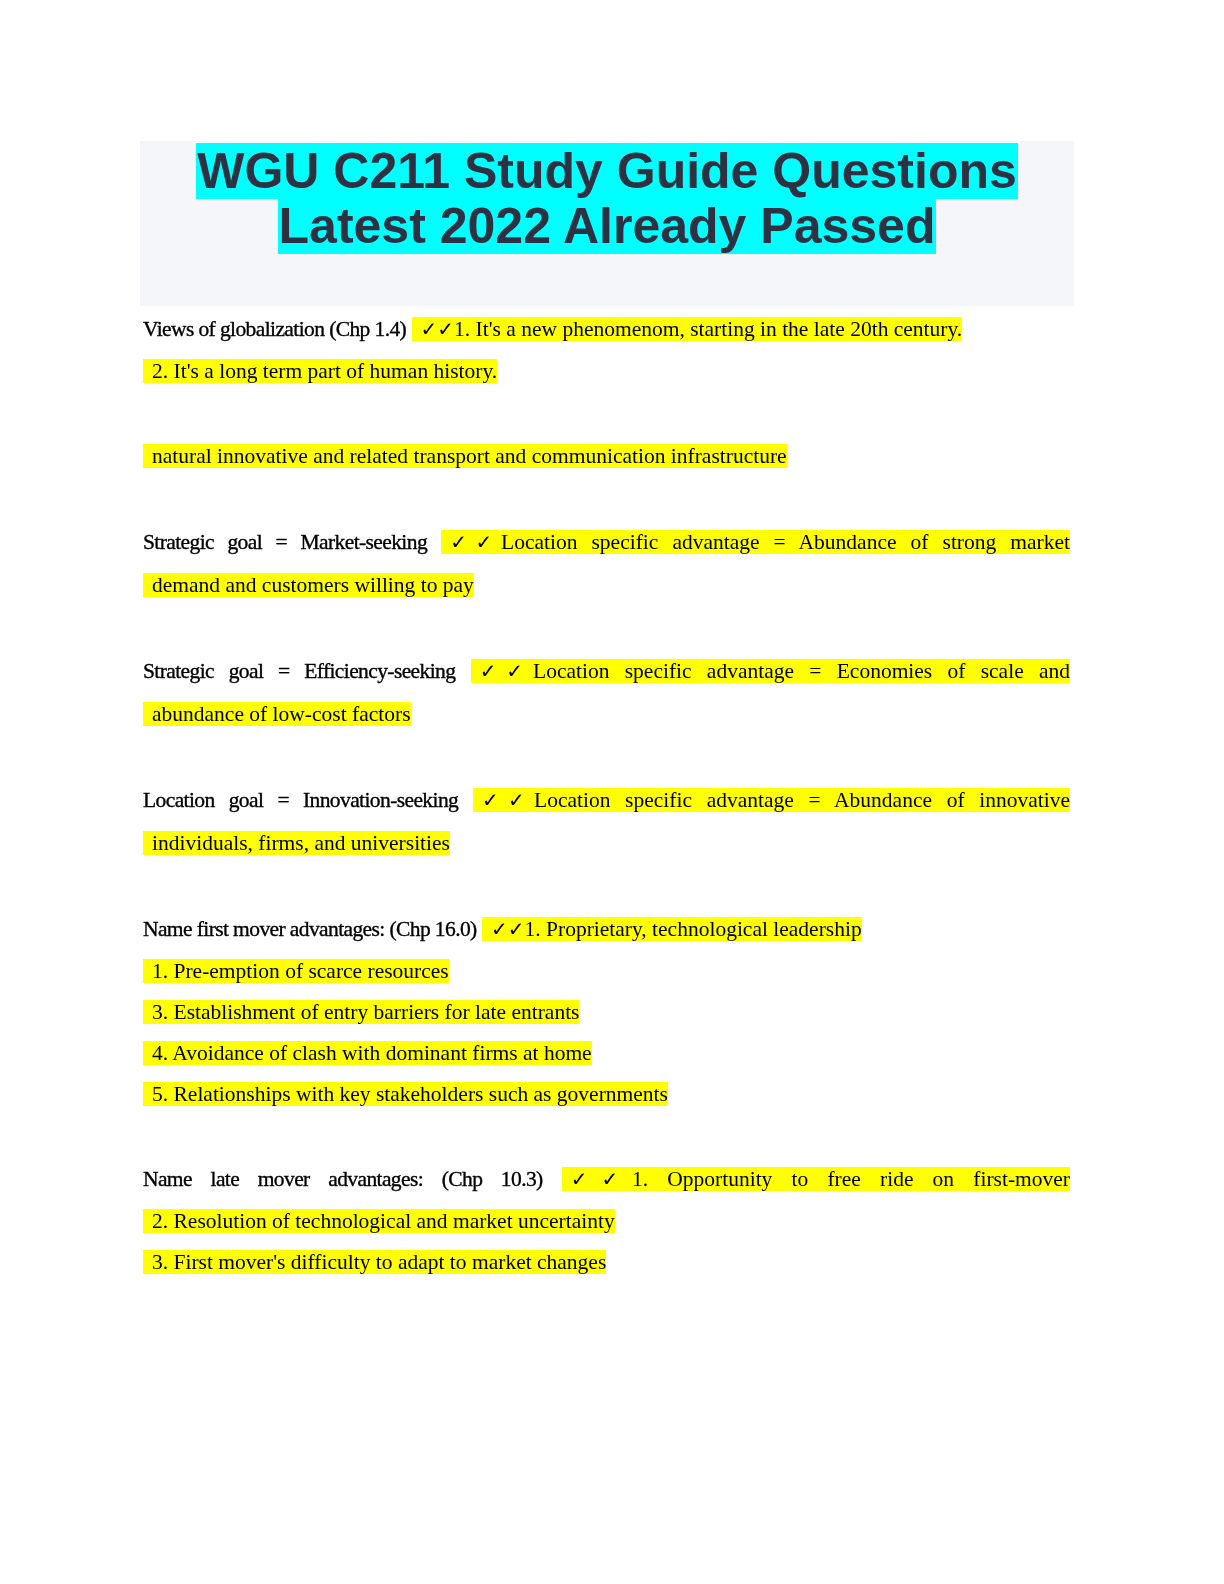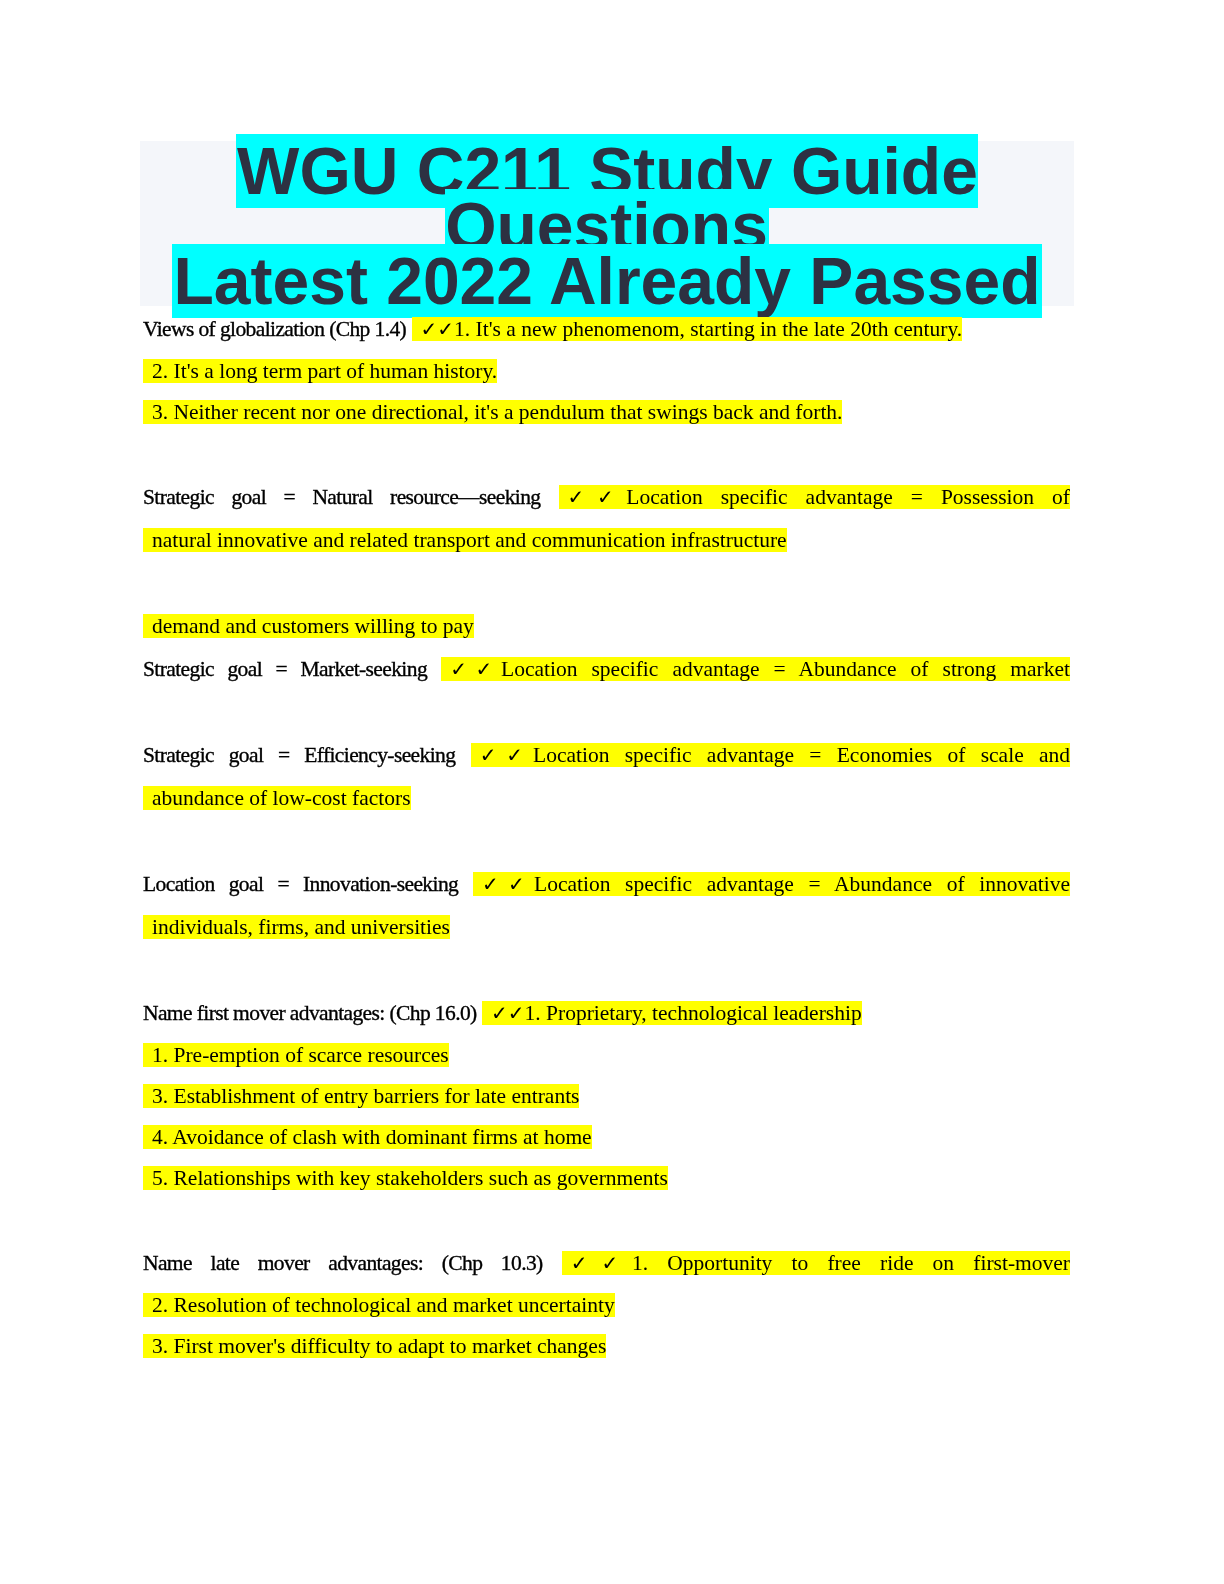--- a/index.html
+++ b/index.html
@@ -3,21 +3,21 @@
   <meta charset="utf-8">
   <style>
     html, body { margin: 0; padding: 0; background: #ffffff; }
     body { width: 1224px; height: 1584px; position: relative; overflow: hidden; }
     .title-box {
       position: absolute; left: 140px; top: 141px; width: 934px; height: 165px;
       background: #f4f6fa; text-align: center;
     }
     .title-line {
       font-family: "Liberation Sans", sans-serif; font-weight: bold;
-      font-size: 66px; line-height: 55px; color: #2d3142;
+      font-size: 50px; line-height: 55px; color: #2d3142;
     }
     .title-line span { background: #00ffff; padding: 0 1px; }
     .title-l1 { margin-top: 3px; }
     .content {
       position: absolute; left: 143px; top: 308px; width: 927px;
       font-family: "Liberation Serif", serif; font-size: 21.5px; color: #000;
     }
     .block { margin-bottom: 43px; }
     .line { line-height: 43px; height: 43px; white-space: nowrap; }
     .line.just { text-align: justify; text-align-last: justify; white-space: normal; }
@@ -35,37 +35,32 @@
 </div>
 
 <div class="content">
 
   <div class="block">
     <div class="line">
       <span class="q">Views of globalization (Chp 1.4)</span>
       <span class="hl"><span class="check">✓✓</span><span>1. It's a new phenomenom, starting in the late 20th century.</span></span>
     </div>
     <div class="sub"><span class="hl">2. It's a long term part of human history.</span></div>
-    <div class="sub"><span class="hl">3. Neither recent nor one directional, it's a pendulum that swings back and forth.</span></div>
+  </div>
+
+  <div class="block">
+    <div class="line"><span class="hl">natural innovative and related transport and communication infrastructure</span></div>
   </div>
 
   <div class="block">
     <div class="line just">
-      <span class="q">Strategic goal = Natural resource—seeking</span>
-      <span class="hl"><span class="check">✓✓</span><span>Location specific advantage = Possession of</span></span>
-    </div>
-    <div class="line"><span class="hl">natural innovative and related transport and communication infrastructure</span></div>
-  </div>
-
-  <div class="block">
-    <div class="line"><span class="hl">demand and customers willing to pay</span></div>
-    <div class="line just">
       <span class="q">Strategic goal = Market-seeking</span>
       <span class="hl"><span class="check">✓✓</span><span>Location specific advantage = Abundance of strong market</span></span>
     </div>
+    <div class="line"><span class="hl">demand and customers willing to pay</span></div>
   </div>
 
   <div class="block">
     <div class="line just">
       <span class="q">Strategic goal = Efficiency-seeking</span>
       <span class="hl"><span class="check">✓✓</span><span>Location specific advantage = Economies of scale and</span></span>
     </div>
     <div class="line"><span class="hl">abundance of low-cost factors</span></div>
   </div>
 

